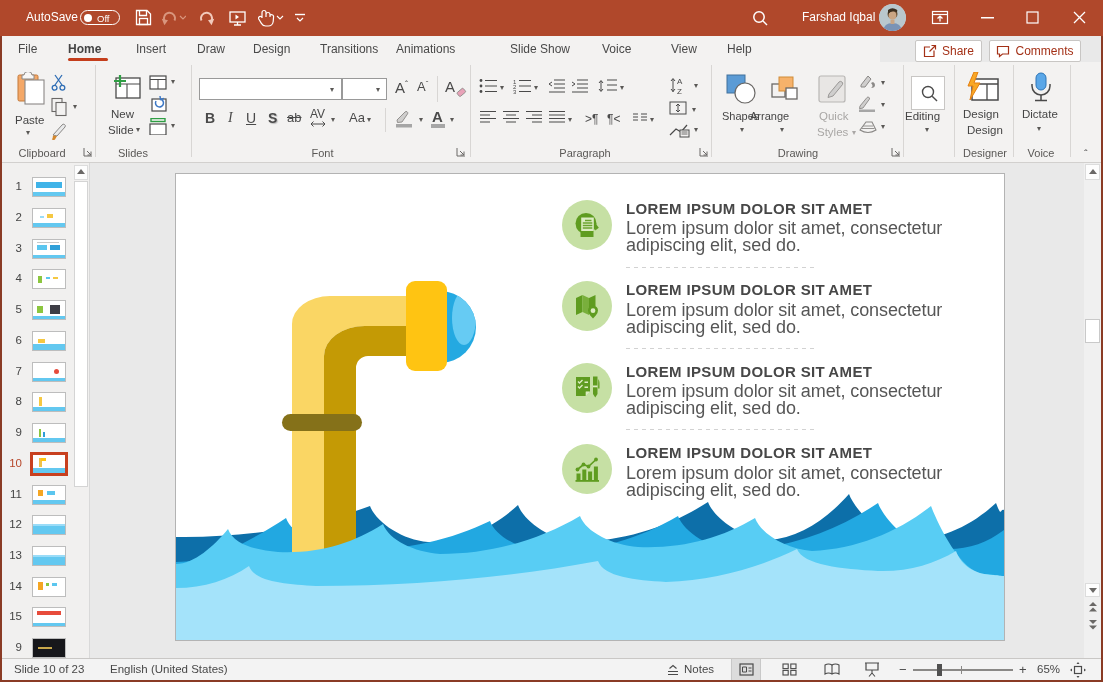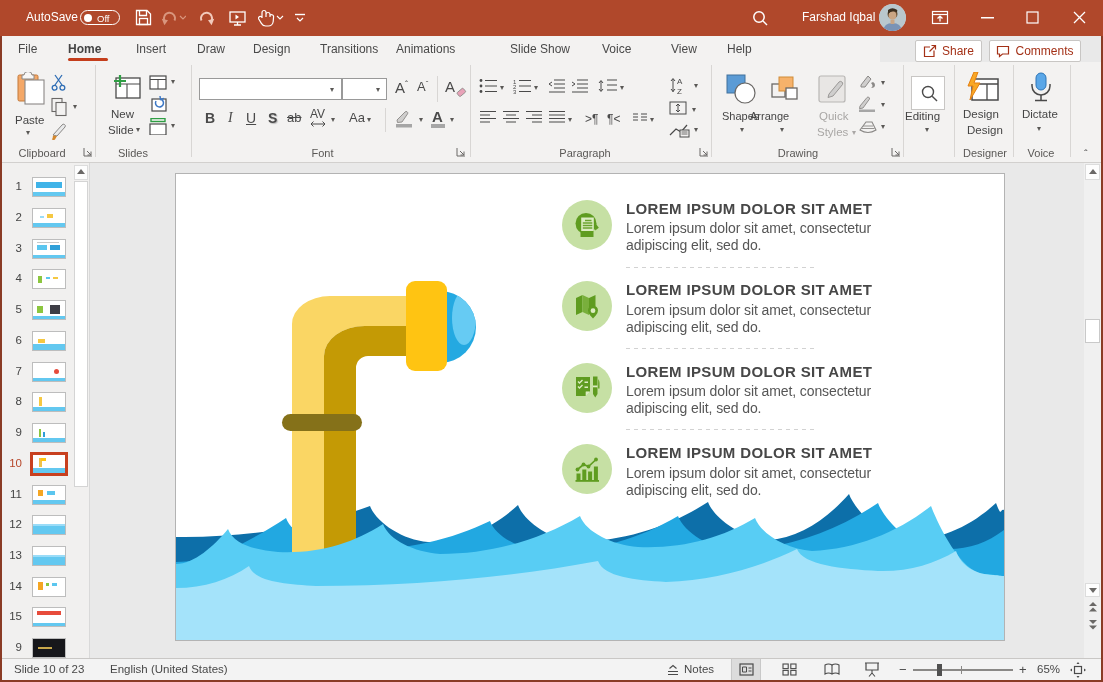--- a/index.html
+++ b/index.html
@@ -41,21 +41,21 @@
 #cscroll{position:absolute;left:1084px;top:163px;width:17px;height:495px;background:#f0f0f0}
 
 #status{left:0;top:658px;width:1103px;height:22px;background:#f3f3f3;border-top:1px solid #c9c7c5;font-size:11.5px;color:#484848}
 
 #bleft{left:0;top:36px;width:2px;height:644px;background:#8a3b25}
 #bright{left:1101px;top:36px;width:2px;height:644px;background:#8a3b25}
 #bbot{left:0;top:680px;width:1103px;height:2px;background:#8a3b25}
 
 .icircle{position:absolute;left:386px;width:50px;height:50px;border-radius:50%;background:#c6e0a4}
 .ititle{position:absolute;left:450px;font-size:15px;font-weight:700;color:#474747;white-space:nowrap;letter-spacing:.35px}
-.ibody{position:absolute;left:450px;font-size:14px;color:#565656;line-height:16.5px;white-space:nowrap;letter-spacing:-0.1px}
+.ibody{position:absolute;left:450px;font-size:18px;color:#565656;line-height:16.5px;white-space:nowrap;letter-spacing:-0.1px}
 .idash{position:absolute;left:450px;width:190px;height:1px;background:repeating-linear-gradient(90deg,#d2d2d2 0 4px,transparent 4px 8px)}
 </style></head><body>
 
 <div class="abs" id="titlebar">
   <span class="t" id="autosave">AutoSave</span>
   <span class="abs" id="pill">
       <span class="dot"></span>
       <span class="off">Off</span>
     </span>
   <svg class="abs" style="left:134px;top:8px" width="19" height="19" viewBox="0 0 19 19" fill="none" stroke="#fff" stroke-width="1.3">

